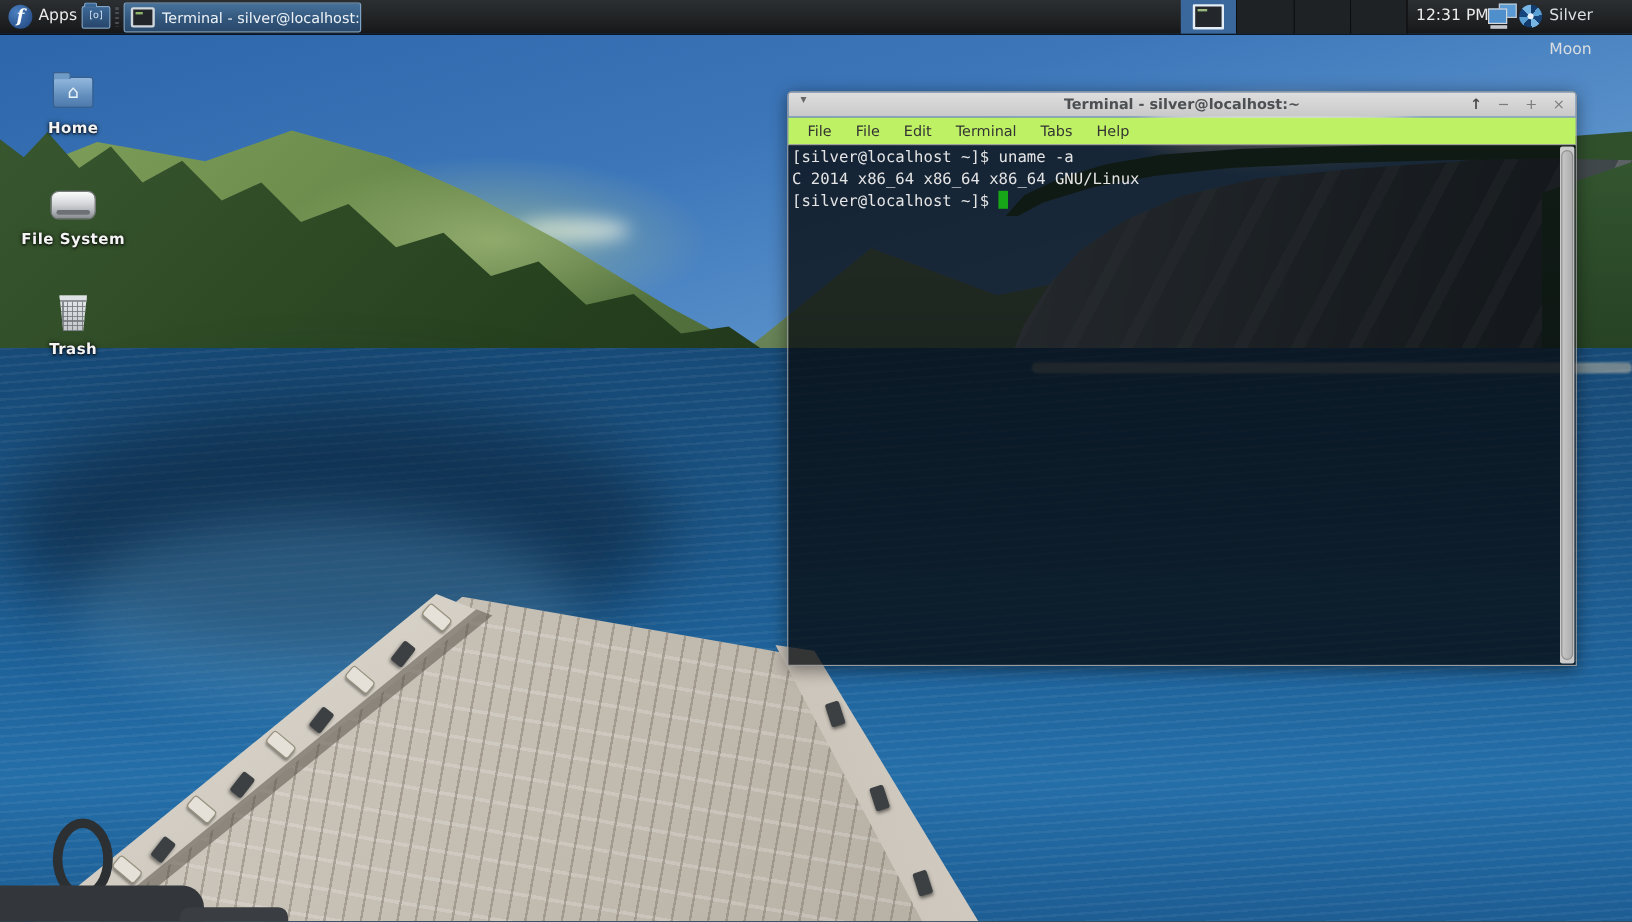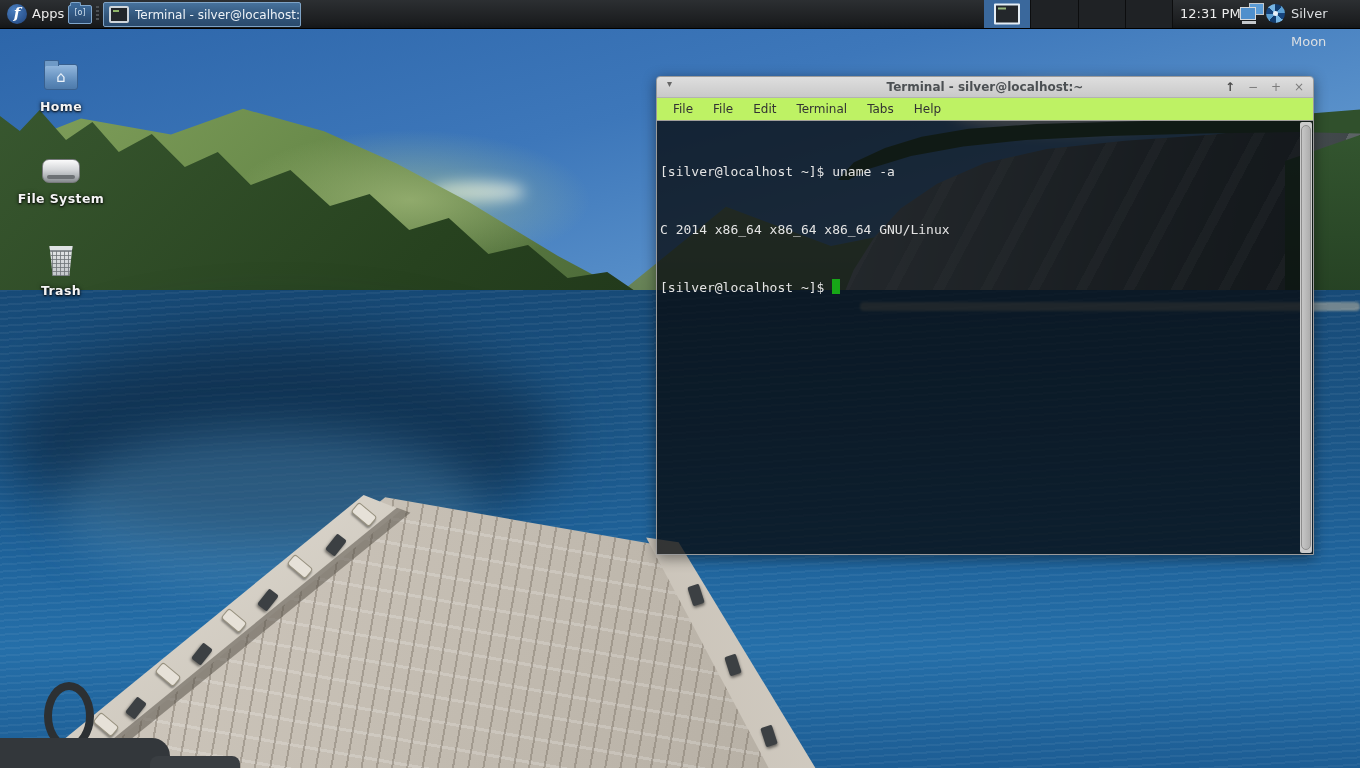--- a/index.html
+++ b/index.html
@@ -125,21 +125,21 @@
   .shade-btn{position:absolute;left:10px;top:1px;font-size:10px;color:#666;cursor:pointer;}
   .winctrls{position:absolute;right:8px;top:0;height:20px;display:flex;align-items:center;gap:11px;}
   .wbtn{font-size:12px;color:#7c7c7c;width:12px;text-align:center;cursor:pointer;line-height:20px;}
   .wbtn.stick{color:#4a4a4a;font-weight:bold;}
   .menubar{height:22px;background:#bef264;border-bottom:1px solid #a2a09c;
     display:flex;align-items:center;padding-left:6px;}
   .mitem{font-size:12px;color:#333;padding:0 10px;line-height:22px;cursor:pointer;}
   .term{position:relative;height:433px;background:rgba(8,11,15,.78);
     font-family:"DejaVu Sans Mono","Liberation Mono",monospace;font-size:13px;line-height:18px;color:#e4e4e4;
     padding:2px 16px 0 3px;box-sizing:border-box;cursor:text;}
-  .tline{white-space:pre;margin-top:40px;}
+  .tline{white-space:pre;}
   .cursor{display:inline-block;width:8px;height:15px;background:#17a617;vertical-align:-2px;}
   .sbar{position:absolute;right:1px;top:1px;bottom:1px;width:12px;background:#cbcbcb;border-radius:2px;}
   .sthumb{position:absolute;left:1px;right:1px;top:3px;bottom:3px;
     background:linear-gradient(90deg,#c6c6c6,#adadad);border:1px solid #8d8d8d;border-radius:6px;}
 
   
   .panel{position:absolute;left:0;top:0;width:1360px;height:28px;z-index:50;
     background:linear-gradient(180deg,#2c2f32,#1b1d1f 80%,#141617);border-bottom:1px solid #000;
     color:#e0e3e6;font-size:13px;}
   .panel *{position:absolute;}

